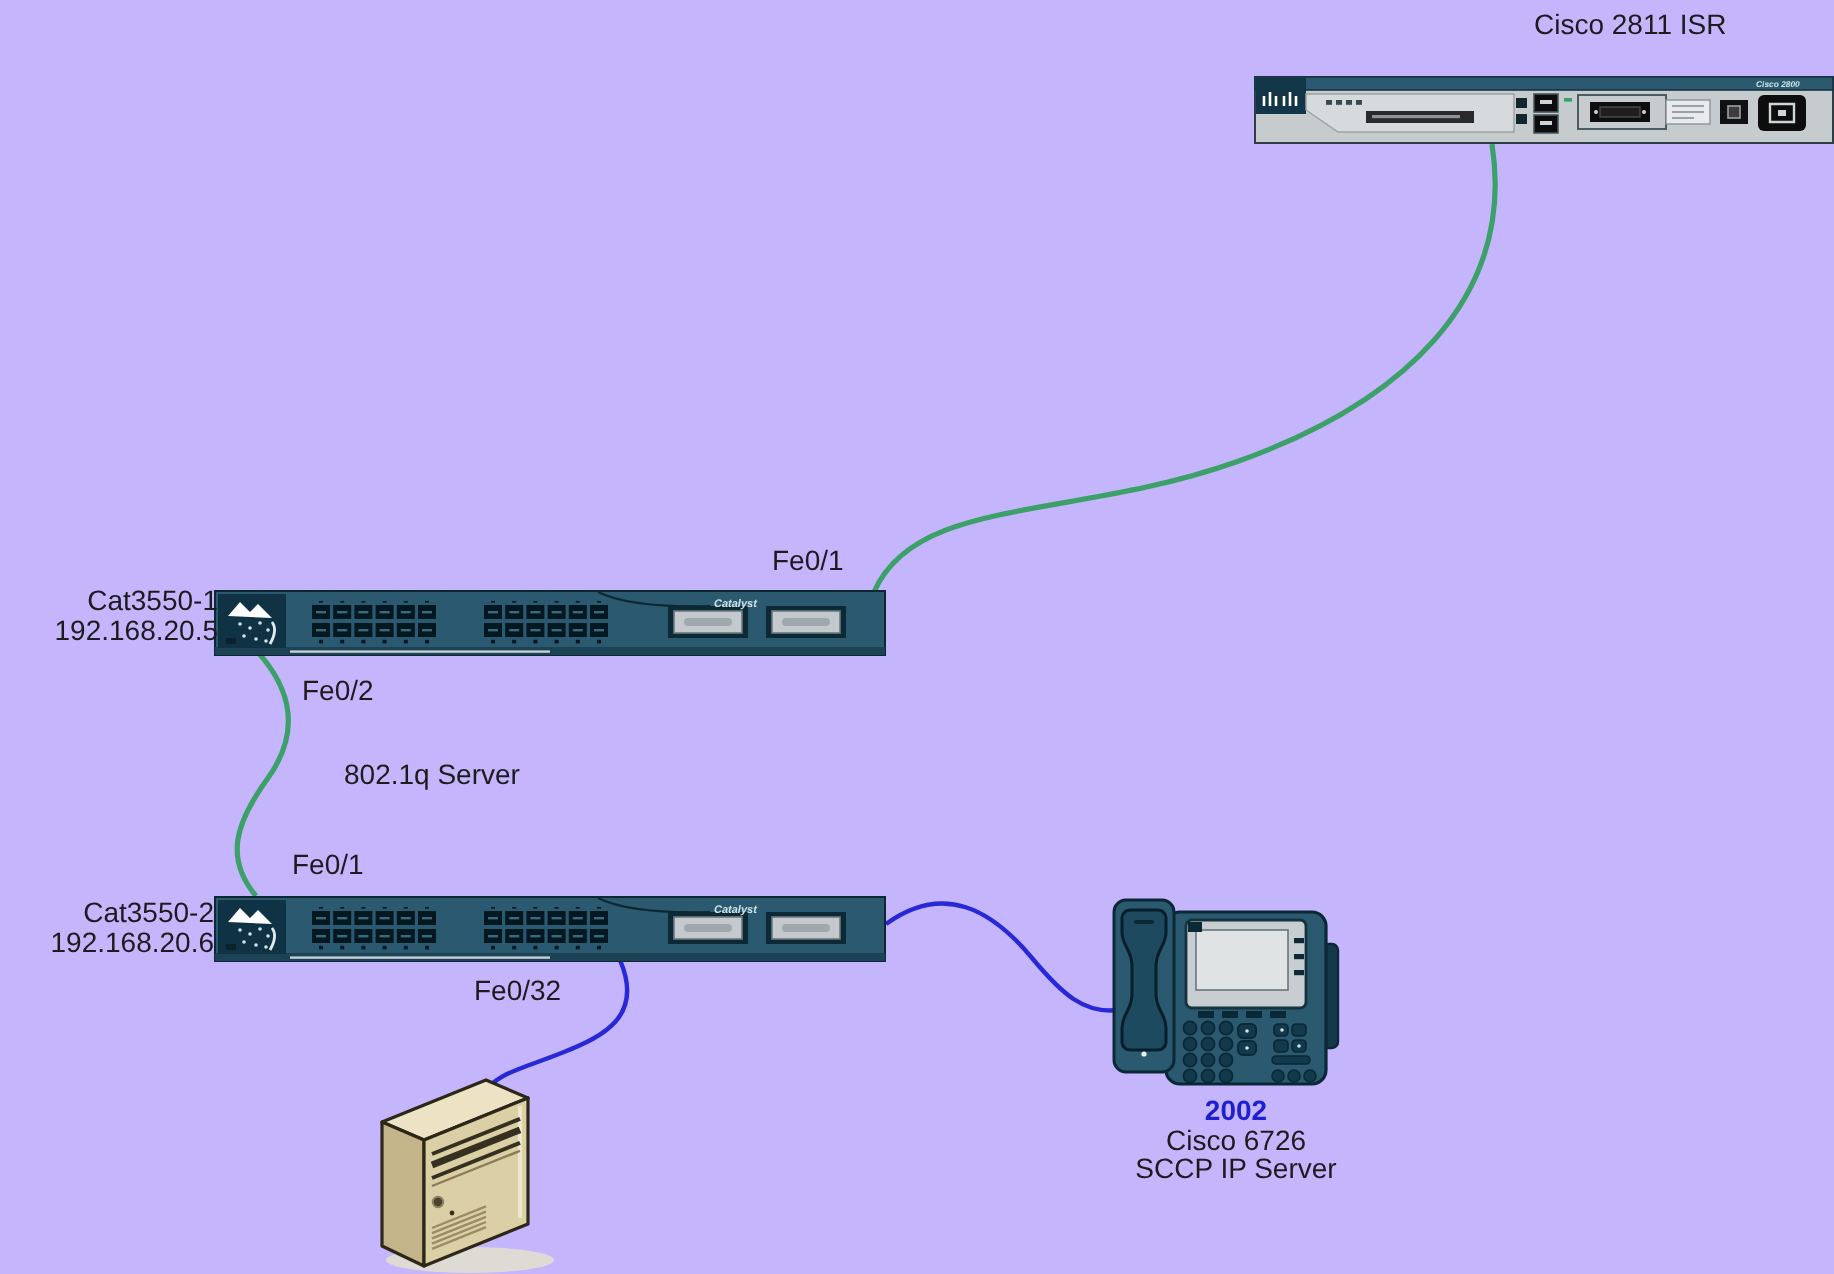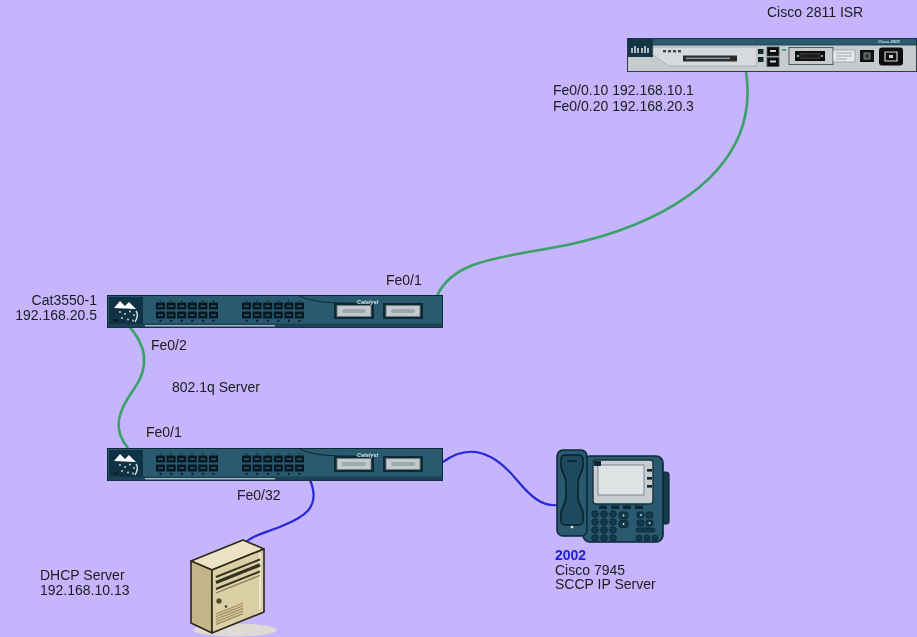--- a/index.html
+++ b/index.html
@@ -1,22 +1,22 @@
 <!DOCTYPE html>
 <html><head>
 <meta charset="utf-8">
 <style>
   html,body{margin:0;padding:0;background:#fff;}
   #canvas{position:relative;width:917px;height:637px;background:#c4b5fd;overflow:hidden;
           font-family:"Liberation Sans",sans-serif;color:#1c1c1c;}
   .lbl{position:absolute;font-size:14px;line-height:16px;white-space:nowrap;}
   .lbl.block{white-space:normal;}
-  .two-line{line-height:15px;}
+  .two-line{line-height:15px;margin-left:12px;}
   .right{text-align:right;}
-  .center{}
+  .center{text-align:center;}
   .blue-bold{color:#1f1fd0;font-weight:bold;}
   svg.dev{position:absolute;}
   #links{position:absolute;left:0;top:0;}
 </style>
 </head>
 <body>
 
 <div id="canvas">
 
   <svg id="links" width="917" height="637">
@@ -248,45 +248,41 @@
       <line x1="31" y1="79" x2="58" y2="68.2"></line>
       <line x1="31" y1="81.6" x2="58" y2="70.8"></line>
       <line x1="31" y1="84.2" x2="58" y2="73.4"></line>
       <line x1="31" y1="86.8" x2="58" y2="76"></line>
       <line x1="31" y1="89.4" x2="58" y2="78.6"></line>
     </g>
   </svg>
 
   <div class="lbl" style="left:767px;top:4px">Cisco 2811 ISR</div>
 
-  <div class="lbl" style="left:553px;top:82px">
-    <div>Fe0/0.10 192.168.10.1</div>
-    <div>Fe0/0.20 192.168.20.3</div>
-  </div>
 
   <div class="lbl" style="left:386px;top:272px">Fe0/1</div>
 
   <div class="lbl block right two-line" style="left:0px;top:293px;width:97px">
     <div>Cat3550-1</div>
     <div>192.168.20.5</div>
   </div>
 
   <div class="lbl" style="left:151px;top:337px">Fe0/2</div>
 
   <div class="lbl" style="left:172px;top:379px">802.1q Server</div>
 
   <div class="lbl" style="left:146px;top:424px">Fe0/1</div>
 
+  <div class="lbl block right two-line" style="left:0px;top:449px;width:95px">
+    <div>Cat3550-2</div>
+    <div>192.168.20.6</div>
+  </div>
 
   <div class="lbl" style="left:237px;top:487px">Fe0/32</div>
 
-  <div class="lbl block center two-line" style="left:40px;top:568px;width:130px">
-    <div>DHCP Server</div>
-    <div>192.168.10.13</div>
-  </div>
 
   <div class="lbl block center" style="left:555px;top:548px;width:126px;line-height:14.5px">
     <div class="blue-bold">2002</div>
-    <div>Cisco 7945</div>
+    <div>Cisco 6726</div>
     <div>SCCP IP Server</div>
   </div>
 
 </div>
 
 </body></html>

